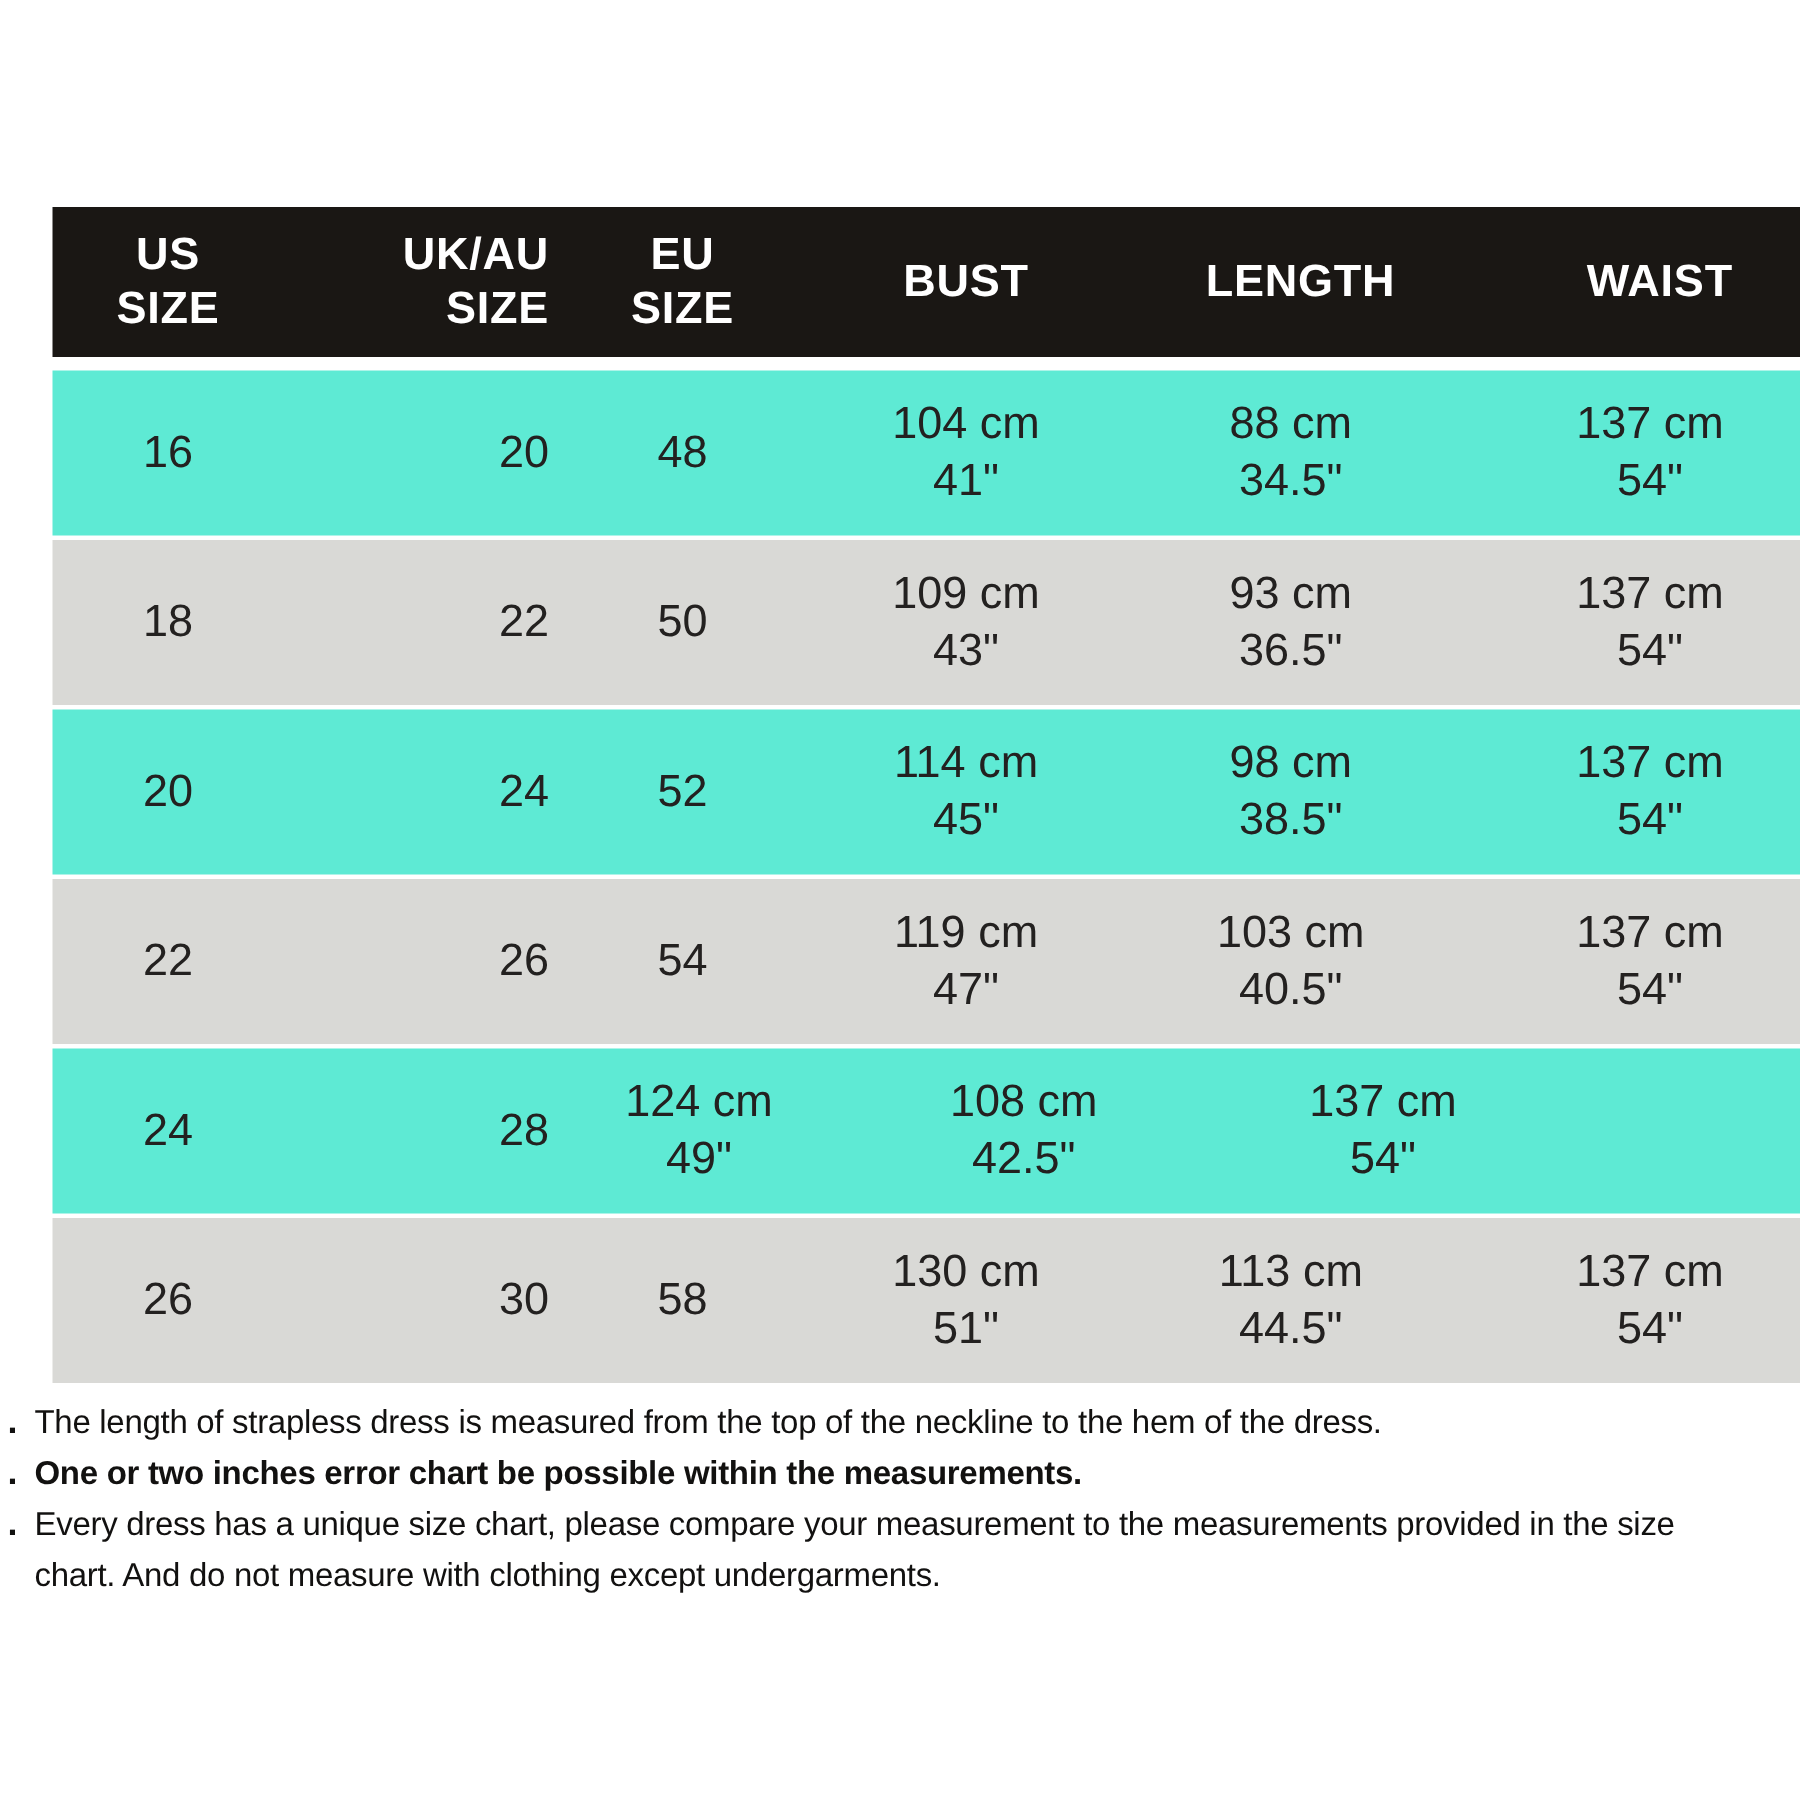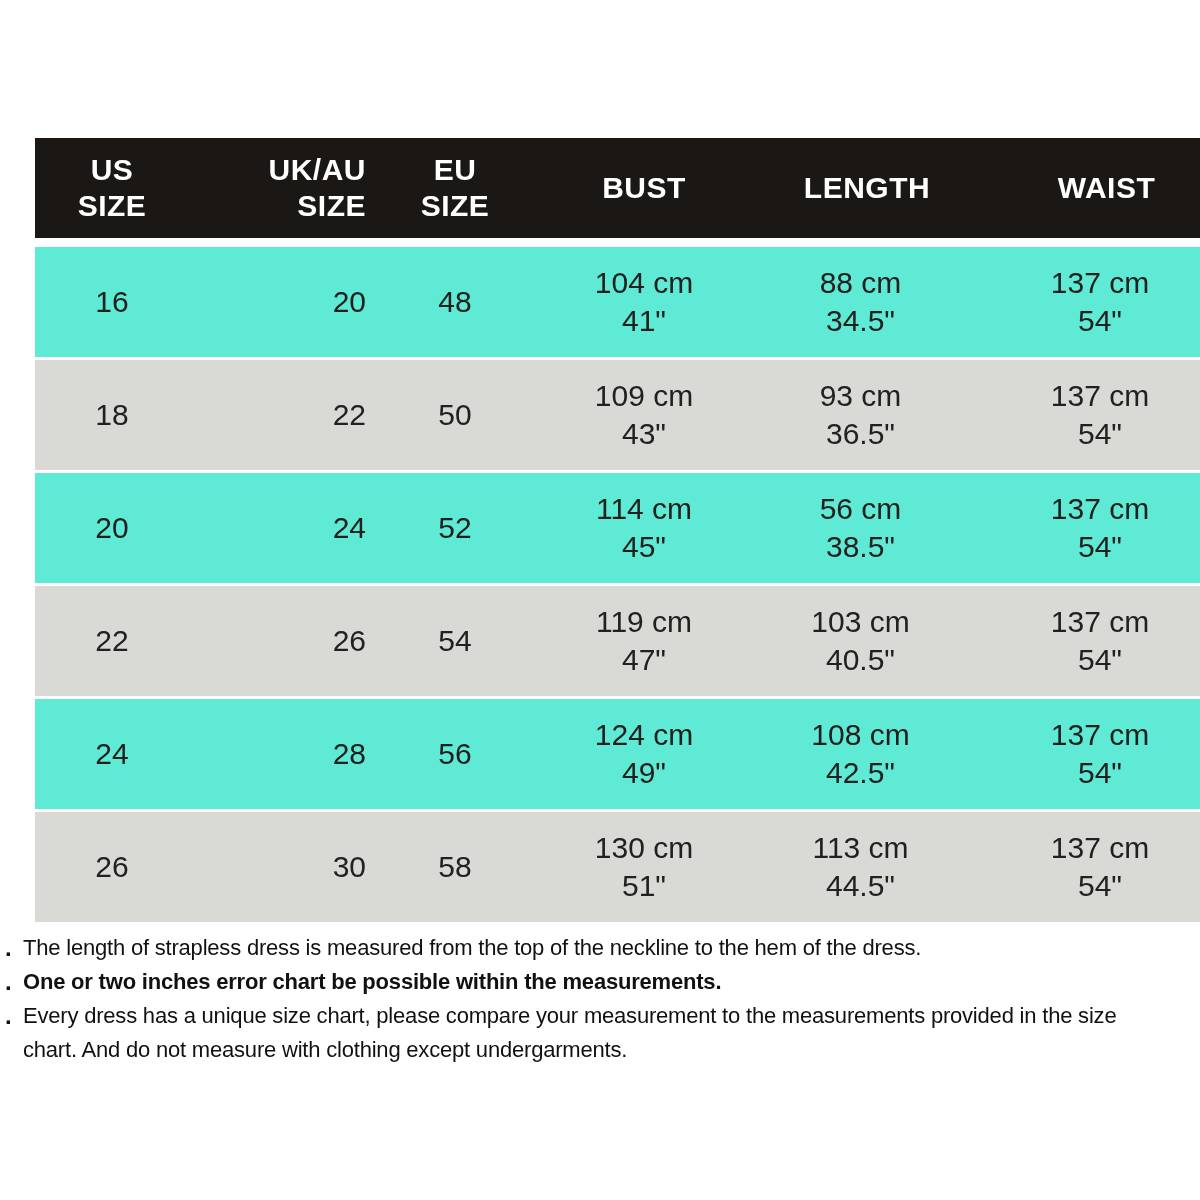--- a/index.html
+++ b/index.html
@@ -180,21 +180,21 @@
           <span>24</span>
         </div>
       <div class="td c2">
           <span>52</span>
         </div>
       <div class="td c3">
           <span>114 cm</span>
           <span>45"</span>
         </div>
       <div class="td c4">
-          <span>56 cm</span>
+          <span>98 cm</span>
           <span>38.5"</span>
         </div>
       <div class="td c5">
           <span>137 cm</span>
           <span>54"</span>
         </div>
     </div>
 
     <div class="row dark">
       <div class="td c0">
@@ -219,23 +219,20 @@
           <span>54"</span>
         </div>
     </div>
 
     <div class="row light">
       <div class="td c0">
           <span>24</span>
         </div>
       <div class="td c1">
           <span>28</span>
-        </div>
-      <div class="td c2">
-          <span>56</span>
         </div>
       <div class="td c3">
           <span>124 cm</span>
           <span>49"</span>
         </div>
       <div class="td c4">
           <span>108 cm</span>
           <span>42.5"</span>
         </div>
       <div class="td c5">

